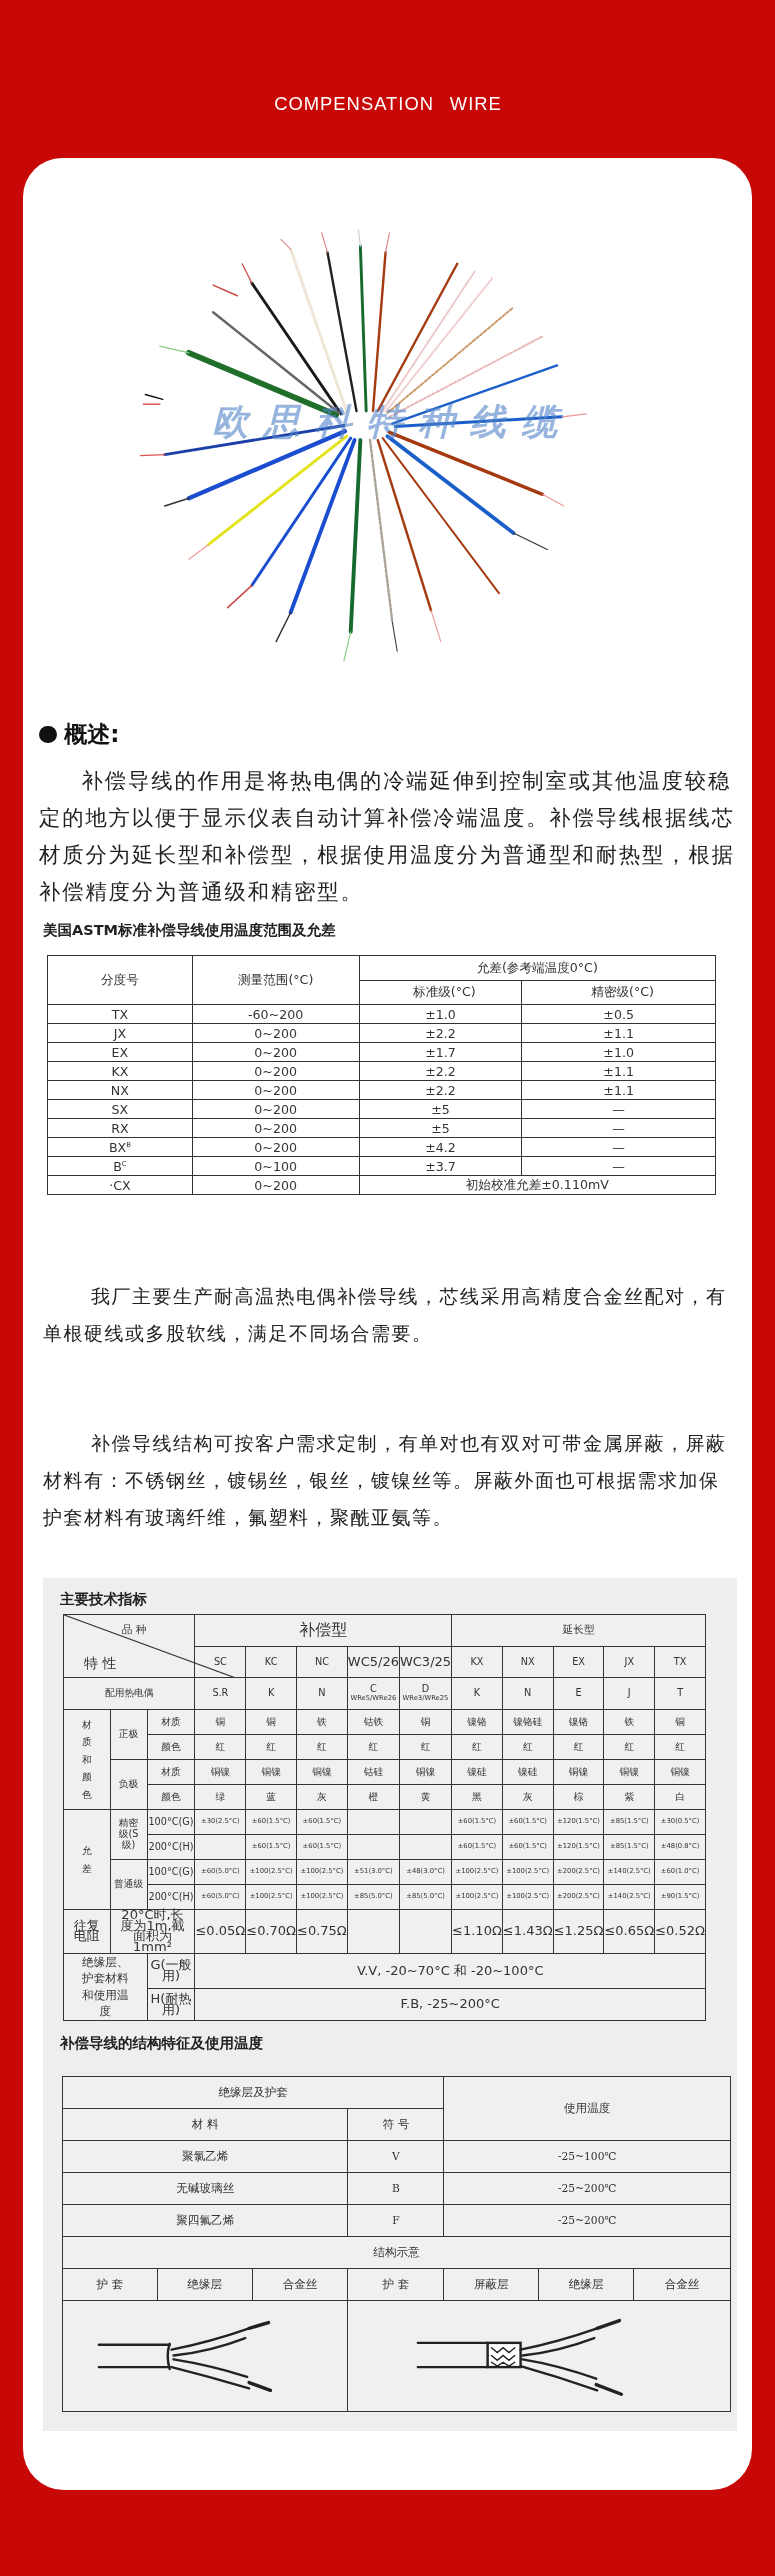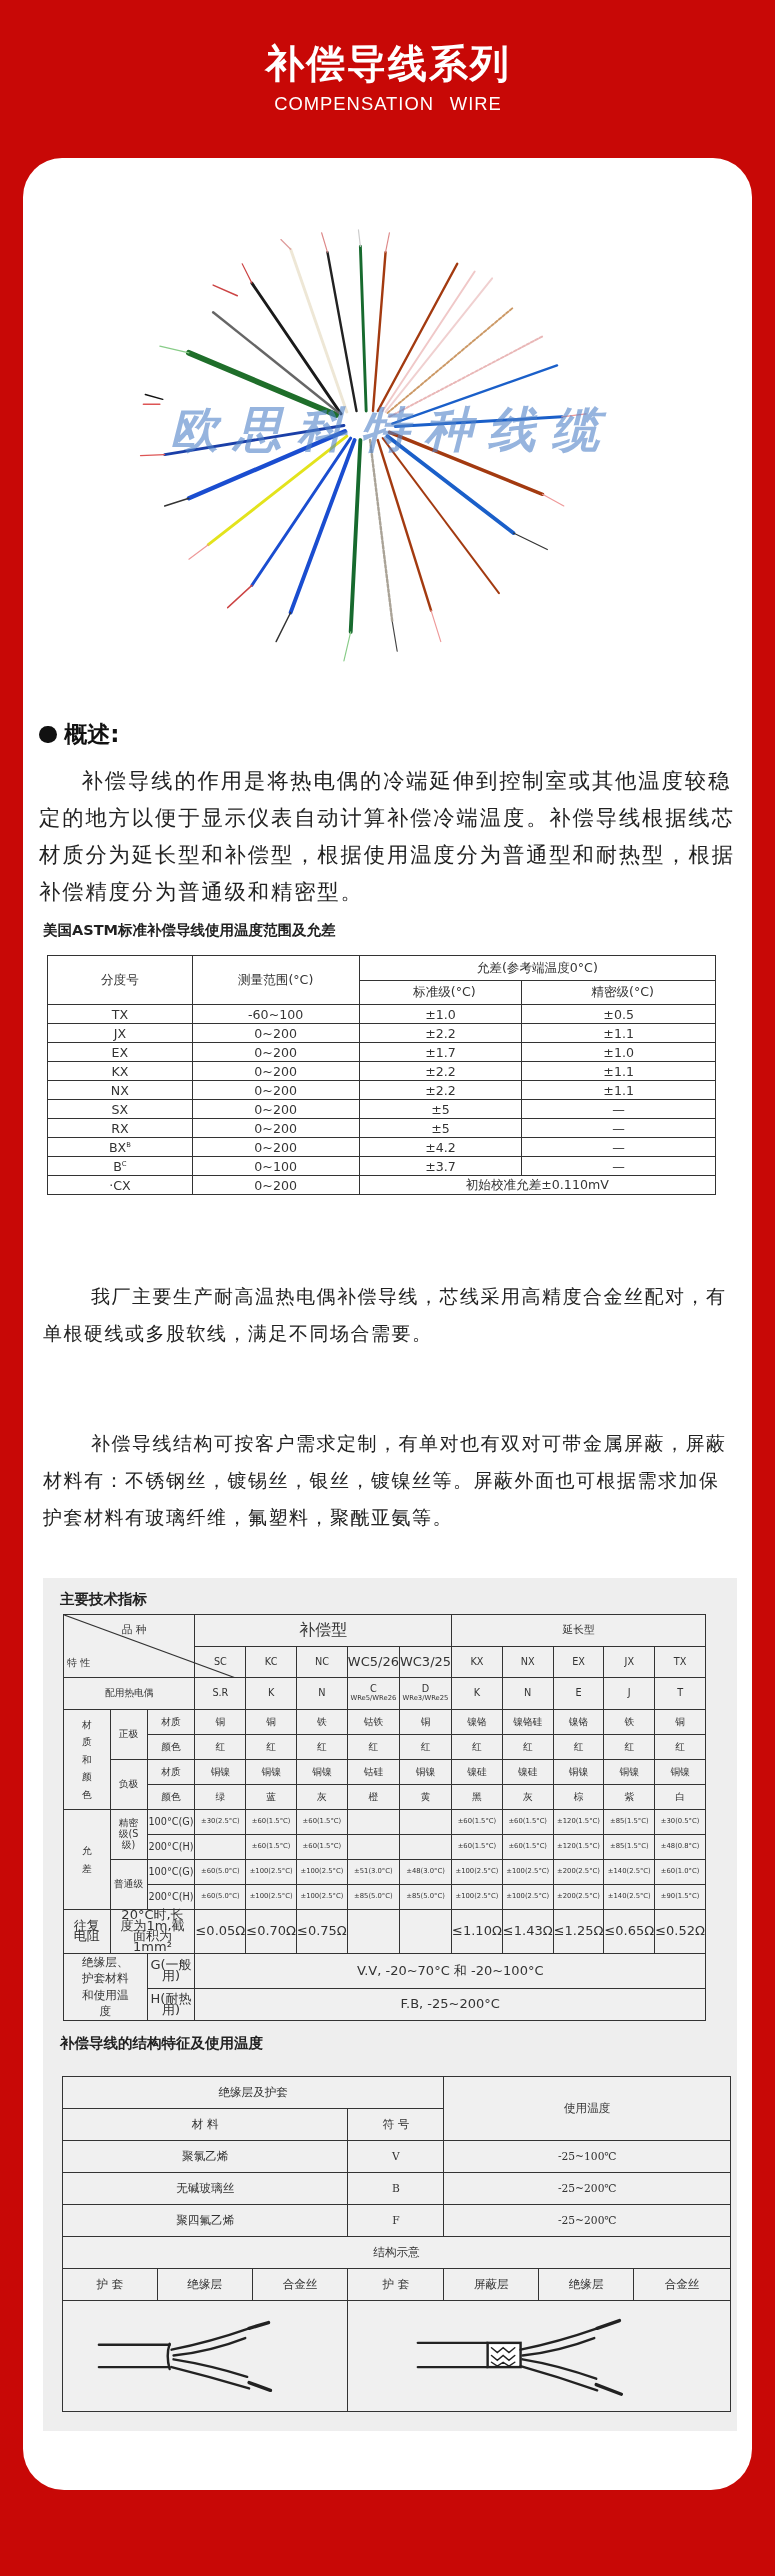--- a/index.html
+++ b/index.html
@@ -6,21 +6,21 @@
   html, body { width: 776px; background: #c80806; }
   body { font-family: "DejaVu Sans", sans-serif; color: #222; }
   .page { position: relative; width: 776px; height: 2576px; background: #c80806; overflow: hidden; }
 
   .hdr-title { position: absolute; top: 37px; left: 0; width: 776px; text-align: center; color: #fff; font-size: 39px; font-weight: bold; letter-spacing: 1.9px; }
   .hdr-sub { position: absolute; top: 93px; left: 0; width: 776px; text-align: center; color: #fff; font-family: "Liberation Sans", sans-serif; font-size: 18.4px; letter-spacing: 1px; word-spacing: 9.7px; }
 
   .card { position: absolute; left: 23px; top: 158px; width: 729px; height: 2332px; background: #fff; border-radius: 39px 39px 41px 41px; }
 
   .product { position: absolute; left: 116px; top: 225px; width: 543px; height: 465px; }
-  .watermark { position: absolute; left: 160px; top: 398px; width: 465px; text-align: center; font-family: "DejaVu Serif", serif; font-size: 48px; font-weight: bold; color: rgba(80,130,200,0.6); letter-spacing: 15.5px; font-style: italic; }
+  .watermark { position: absolute; left: 160px; top: 398px; width: 465px; text-align: center; font-family: "DejaVu Serif", serif; font-size: 36px; font-weight: bold; color: rgba(80,130,200,0.6); letter-spacing: 15.5px; font-style: italic; }
 
   .overview-head { position: absolute; left: 39px; top: 719px; font-size: 23px; font-weight: bold; color: #111; }
   .overview-head .dot { display: inline-block; width: 17.5px; height: 17.5px; border-radius: 50%; background: #111; margin-right: 7.8px; vertical-align: -1px; }
   .overview-body { position: absolute; left: 39px; top: 762px; width: 698px; font-size: 21.3px; line-height: 37px; color: #222; text-indent: 2em; letter-spacing: 1.9px; }
 
   .astm-title { position: absolute; left: 43px; top: 921px; font-size: 14.5px; font-weight: bold; color: #222; }
   table { border-collapse: collapse; }
   .astm { position: absolute; left: 47px; top: 955px; width: 669px; font-size: 12.6px; color: #333; }
   .astm td, .astm th { border: 1.5px solid #333; text-align: center; font-weight: normal; height: 19px; padding: 0; }
   .astm .h1 th { height: 25px; }
@@ -42,21 +42,20 @@
   .struct { position: absolute; left: 62px; top: 2076px; width: 669px; font-size: 11.6px; color: #333; background: #f0f0f0; }
   .struct td { border: 1.5px solid #333; text-align: center; padding: 0; height: 32px; }
   .serif { font-family: "DejaVu Serif", serif; font-size: 10.7px; }
   .drawing { height: 109px !important; }
 </style>
 </head>
 <body>
 
 <div class="page">
 
-  <div class="hdr-title">补偿导线系列</div>
   <div class="hdr-sub">COMPENSATION  WIRE</div>
 
   <div class="card"></div>
 
   <svg class="product" viewBox="0 0 560 480" width="543" height="465">
     <g stroke-linecap="round" fill="none">
 
       <line x1="232" y1="195" x2="140" y2="60" stroke="#1a1a1a" stroke-width="3"></line>
       <line x1="140" y1="60" x2="130" y2="40" stroke="#c44" stroke-width="1.2"></line>
       <line x1="238" y1="193" x2="180" y2="25" stroke="#eee7d6" stroke-width="3"></line>
@@ -126,21 +125,21 @@
       <th rowspan="2">分度号</th>
       <th rowspan="2">测量范围(°C)</th>
       <th colspan="2">允差(参考端温度0°C)</th>
     </tr>
     <tr class="h2">
       <th>标准级(°C)</th>
       <th>精密级(°C)</th>
     </tr>
     <tr>
           <td>TX</td>
-          <td>-60~100</td>
+          <td>-60~200</td>
           <td>±1.0</td>
           <td>±0.5</td>
         </tr>
     <tr>
           <td>JX</td>
           <td>0~200</td>
           <td>±2.2</td>
           <td>±1.1</td>
         </tr>
     <tr>
@@ -215,21 +214,21 @@
         <col style="width:48px">
         <col style="width:43px">
     </colgroup>
     <tbody>
         <tr style="height:32px">
       <td colspan="3" rowspan="2" class="diag" style="padding:0;">
         <svg width="172" height="63" viewBox="0 0 177 65">
               <line x1="0" y1="0" x2="177" y2="65" stroke="#333" stroke-width="1.2"></line>
             </svg>
         <span style="position:absolute; right:48px; top:9.7px; font-size:10.7px;">品 种</span>
-        <span style="position:absolute; left:3px; bottom:8.7px; font-size:10px;">特 性</span>
+        <span style="position:absolute; left:20px; bottom:8.7px; font-size:14px;">特 性</span>
       </td>
       <td colspan="5" style="font-size:16px">补偿型</td>
       <td colspan="5" style="font-size:10.7px">延长型</td>
     </tr>
     <tr style="height:31px">
       <td>SC</td>
       <td>KC</td>
       <td>NC</td>
       <td class="sm">WC5/26</td>
       <td class="sm">WC3/25</td>

